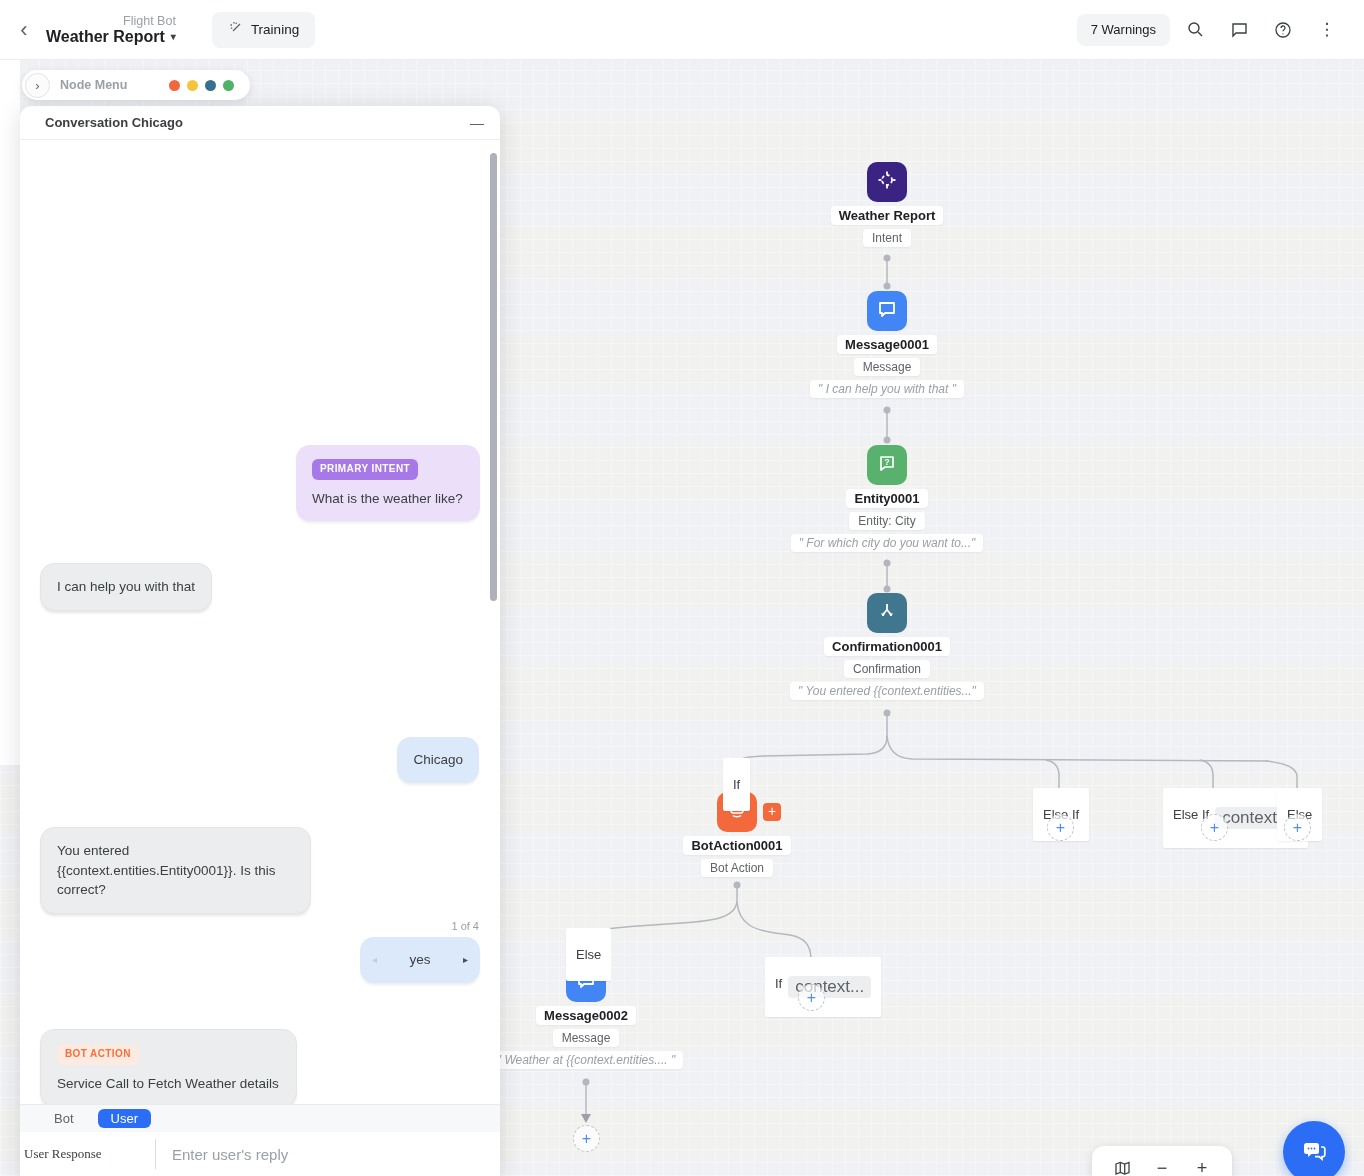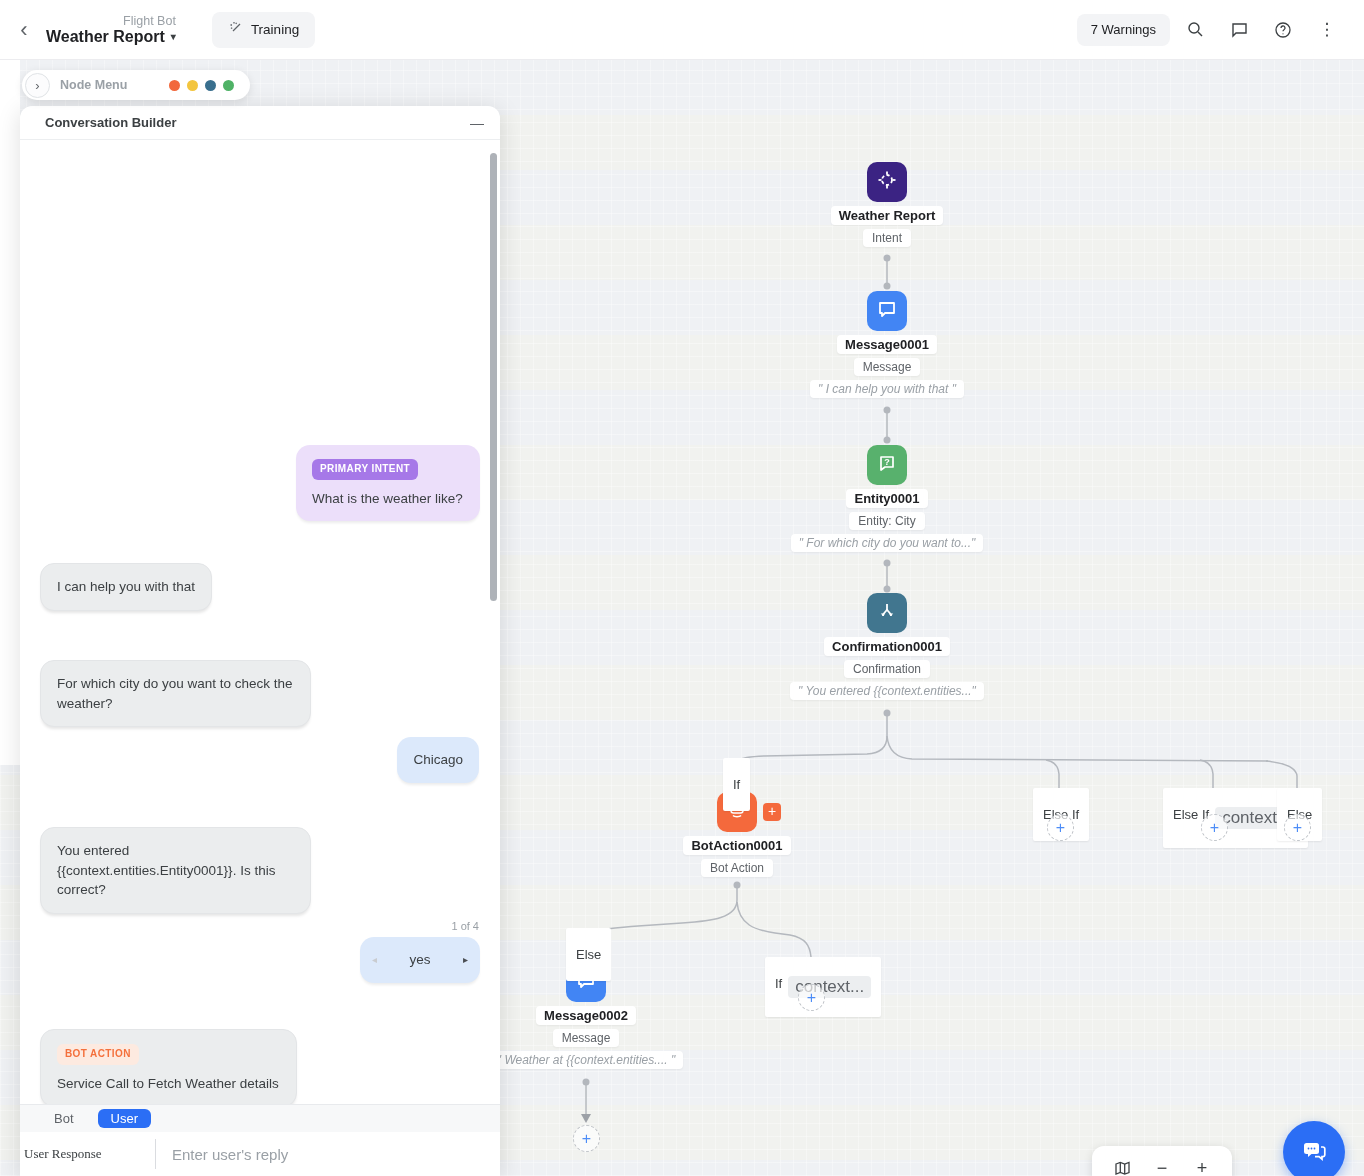--- a/index.html
+++ b/index.html
@@ -331,35 +331,34 @@
   <span class="nm-dots">
     <span class="nm-dot" style="background: rgb(242, 104, 60);"></span>
     <span class="nm-dot" style="background: rgb(243, 197, 62);"></span>
     <span class="nm-dot" style="background: rgb(57, 111, 142);"></span>
     <span class="nm-dot" style="background: rgb(79, 178, 102);"></span>
   </span>
 </div>
 
 <div class="panel">
   <div class="panel-header">
-    <span class="panel-title">Conversation Builder</span>
+    <span class="panel-title">Conversation Chicago</span>
     <button class="minimize-btn">—</button>
   </div>
 
   <div class="panel-body">
     <div class="scroll-thumb"></div>
 
     <div class="bubble bot-bubble" style="left:20px; top:422px;">I can help you with that</div>
 
     <div class="bubble intent-bubble" style="right:20px; top:304px; width:184px;">
       <span class="mini-badge intent-badge">PRIMARY INTENT</span>
       <div>What is the weather like?</div>
     </div>
 
-    <div class="bubble bot-bubble" style="left:20px; top:519px; width:271px;">For which city do you want to check the weather?</div>
 
     <div class="bubble user-bubble" style="right:21px; top:596px;">Chicago</div>
 
     <div class="bubble bot-bubble" style="left:20px; top:686px; width:271px;">You entered {{context.entities.Entity0001}}. Is this correct?</div>
 
     <div class="counter" style="right:21px; top:779px;">1 of 4</div>
     <div class="bubble user-bubble carousel" style="right:20px; top:796px;">
       <span class="car-arrow car-left">◂</span>
       <span>yes</span>
       <span class="car-arrow car-right">▸</span>

